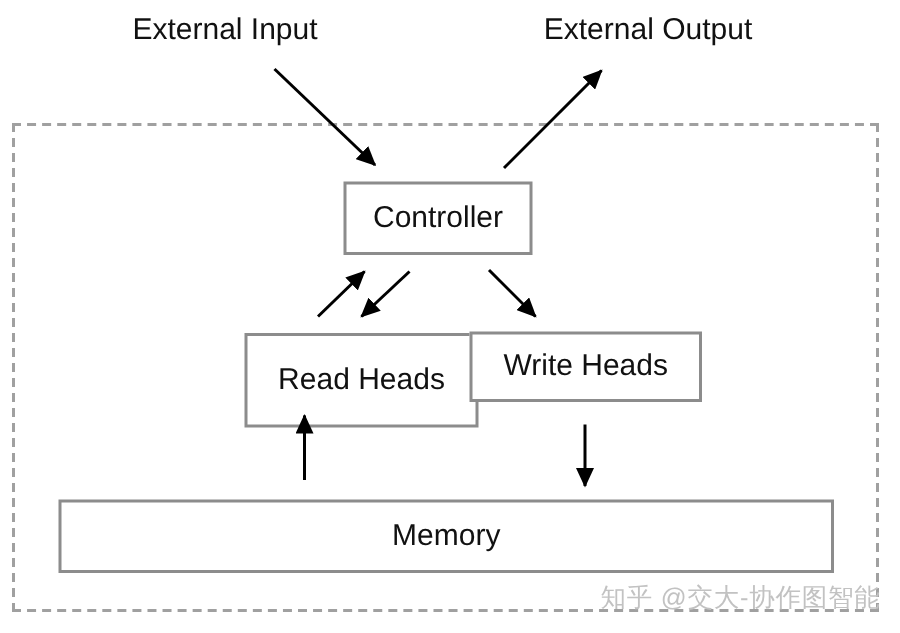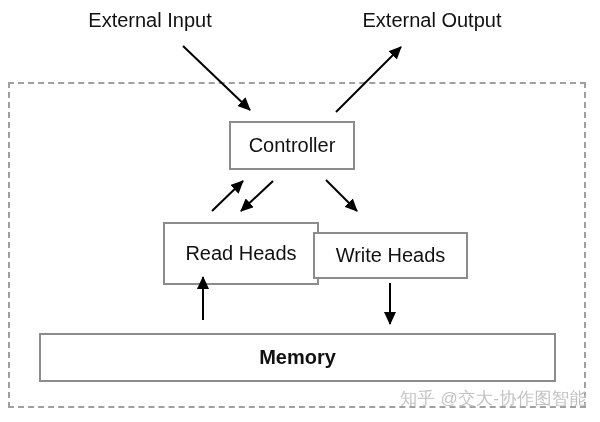--- a/index.html
+++ b/index.html
@@ -45,22 +45,22 @@
     border: 2px solid var(--box-border);
     display: flex;
     align-items: center;
     justify-content: center;
     font-size: 20px;
     white-space: nowrap;
     color: var(--text);
   }
   .node-controller  { left: 229px; top: 121px; width: 126px; height: 49px; }
   .node-read-heads  { left: 127px; top: 222px; width: 156px; height: 63px; margin-left: 36px; }
-  .node-write-heads { left: 313px; top: 232px; width: 155px; height: 47px; }
-  .node-memory     { left: 39px;  top: 333px; width: 517px; height: 49px; font-weight: bold; }
+  .node-write-heads { left: 313px; top: 221px; width: 155px; height: 47px; }
+  .node-memory     { left: 39px;  top: 333px; width: 517px; height: 49px; }
   .arrows-layer {
     position: absolute;
     left: 0; top: 0;
     width: 600px; height: 422px;
     pointer-events: none;
   }
   .watermark {
     position: absolute;
     right: 13px;
     top: 387px;

